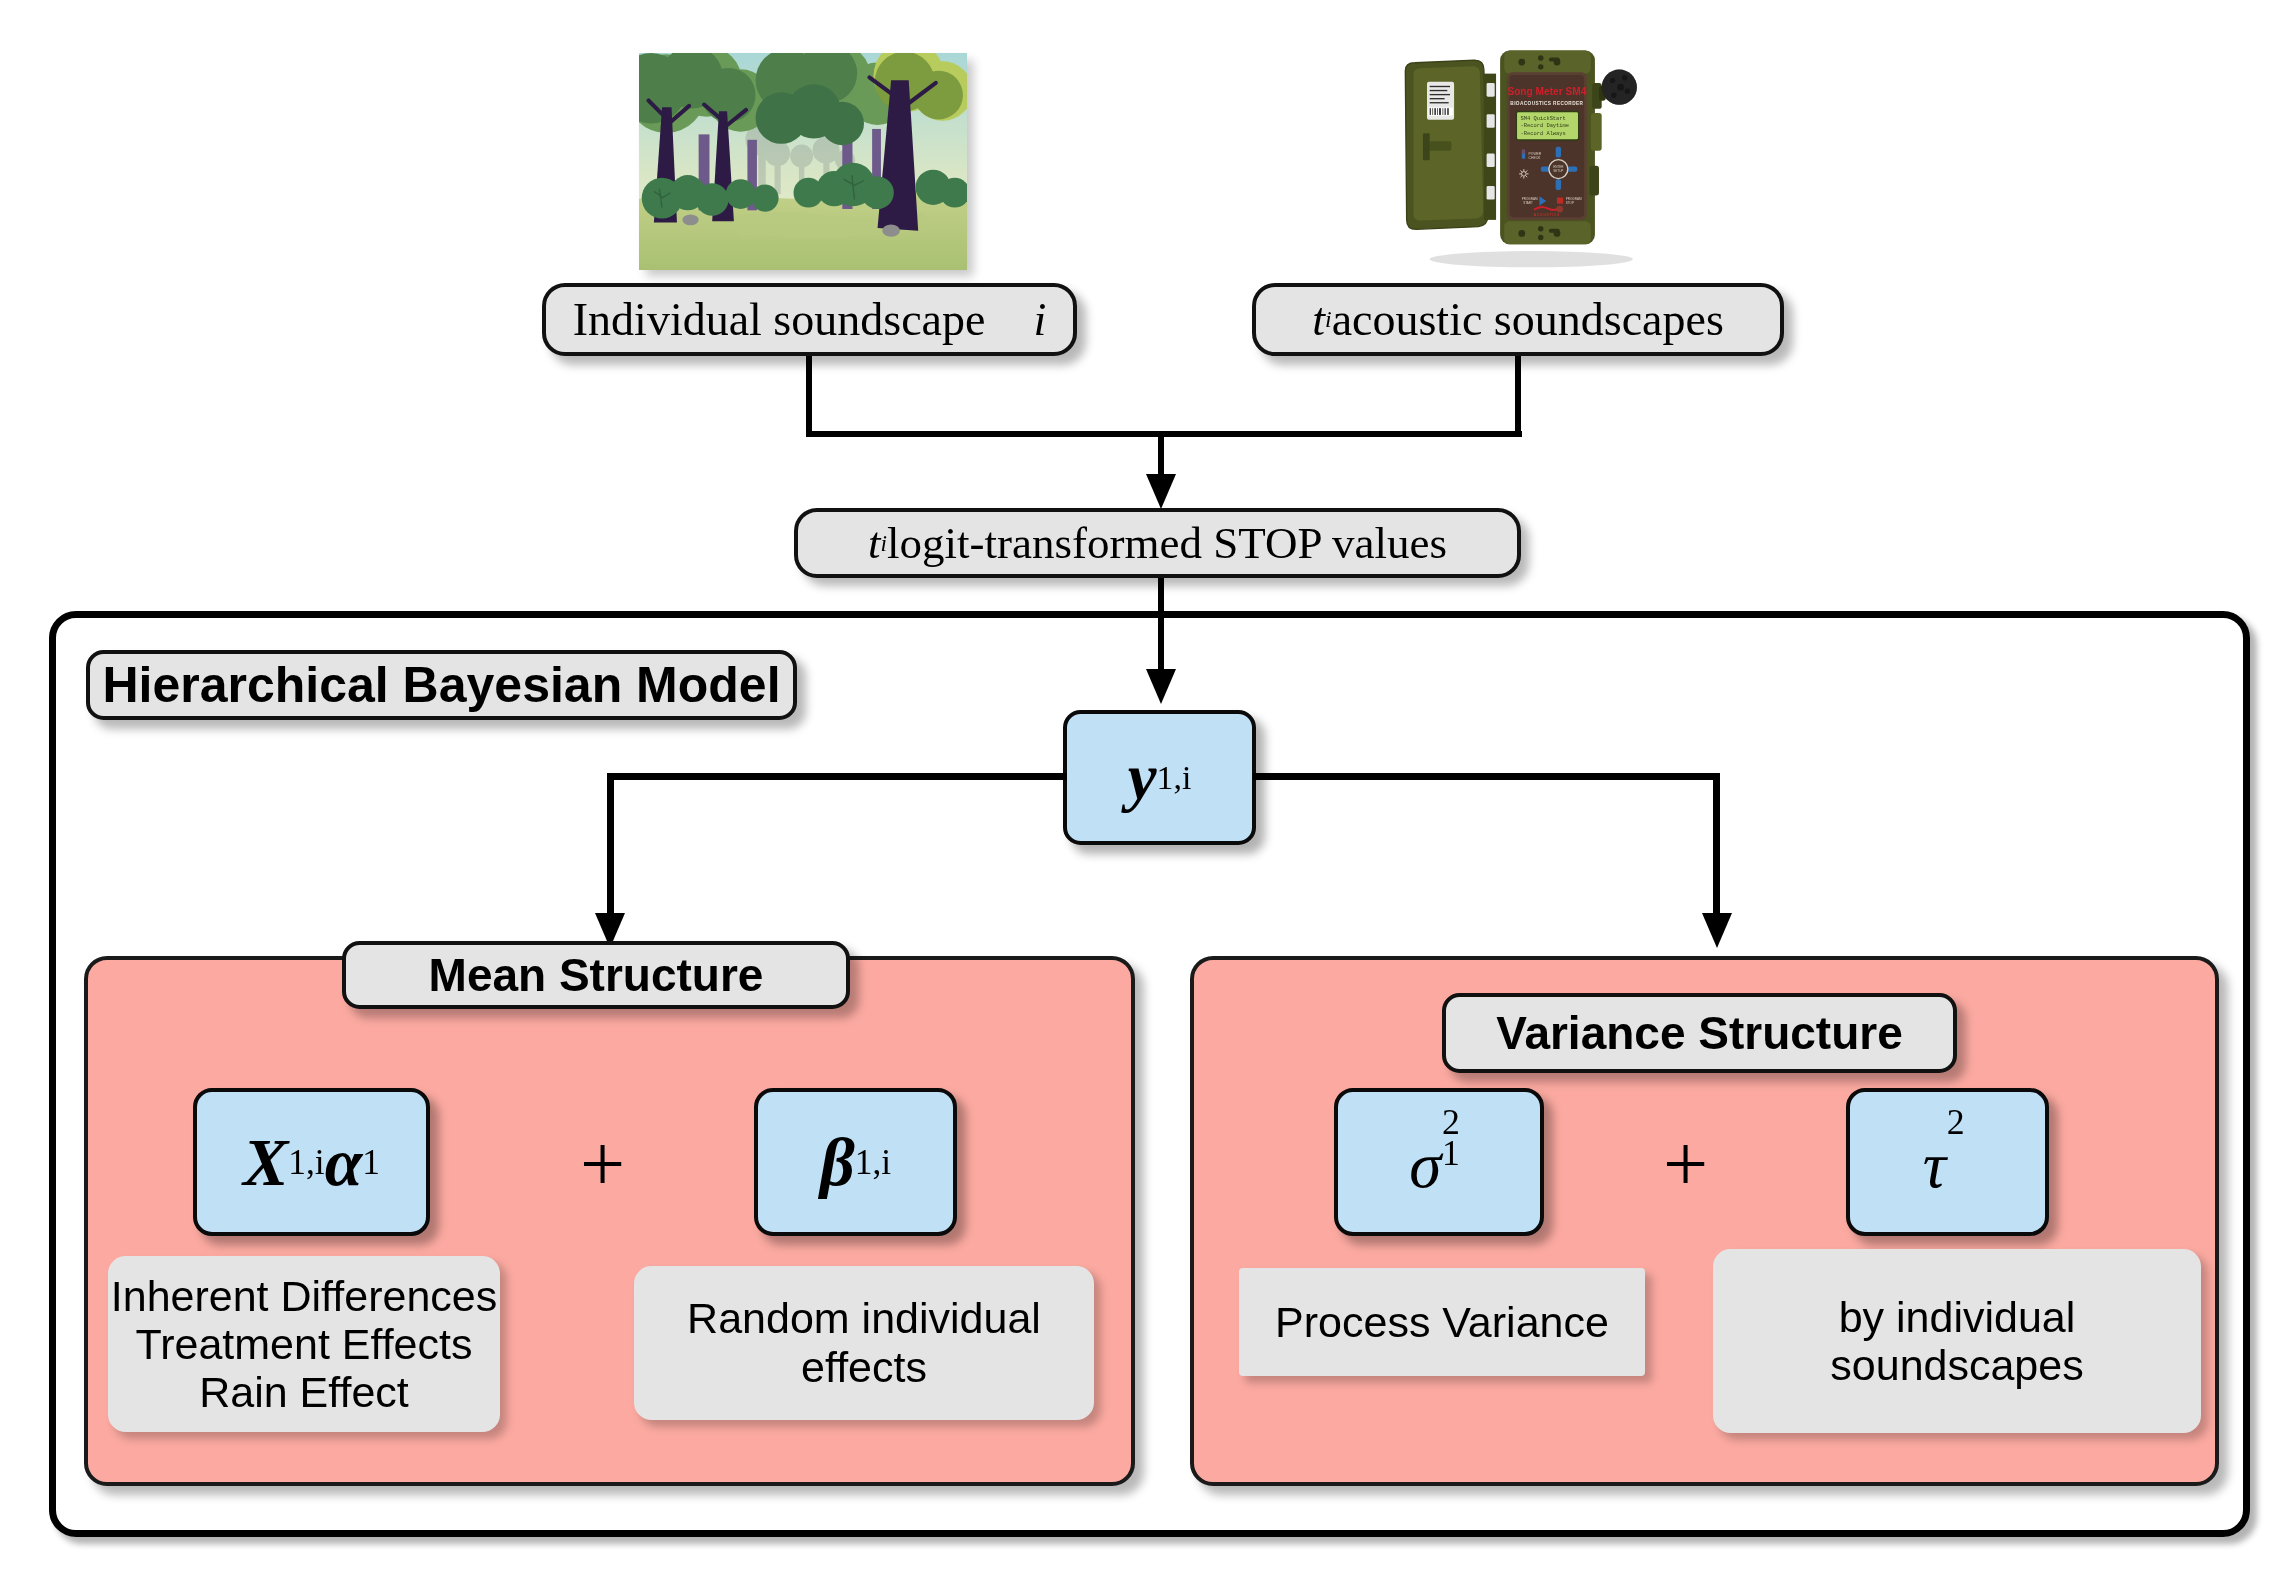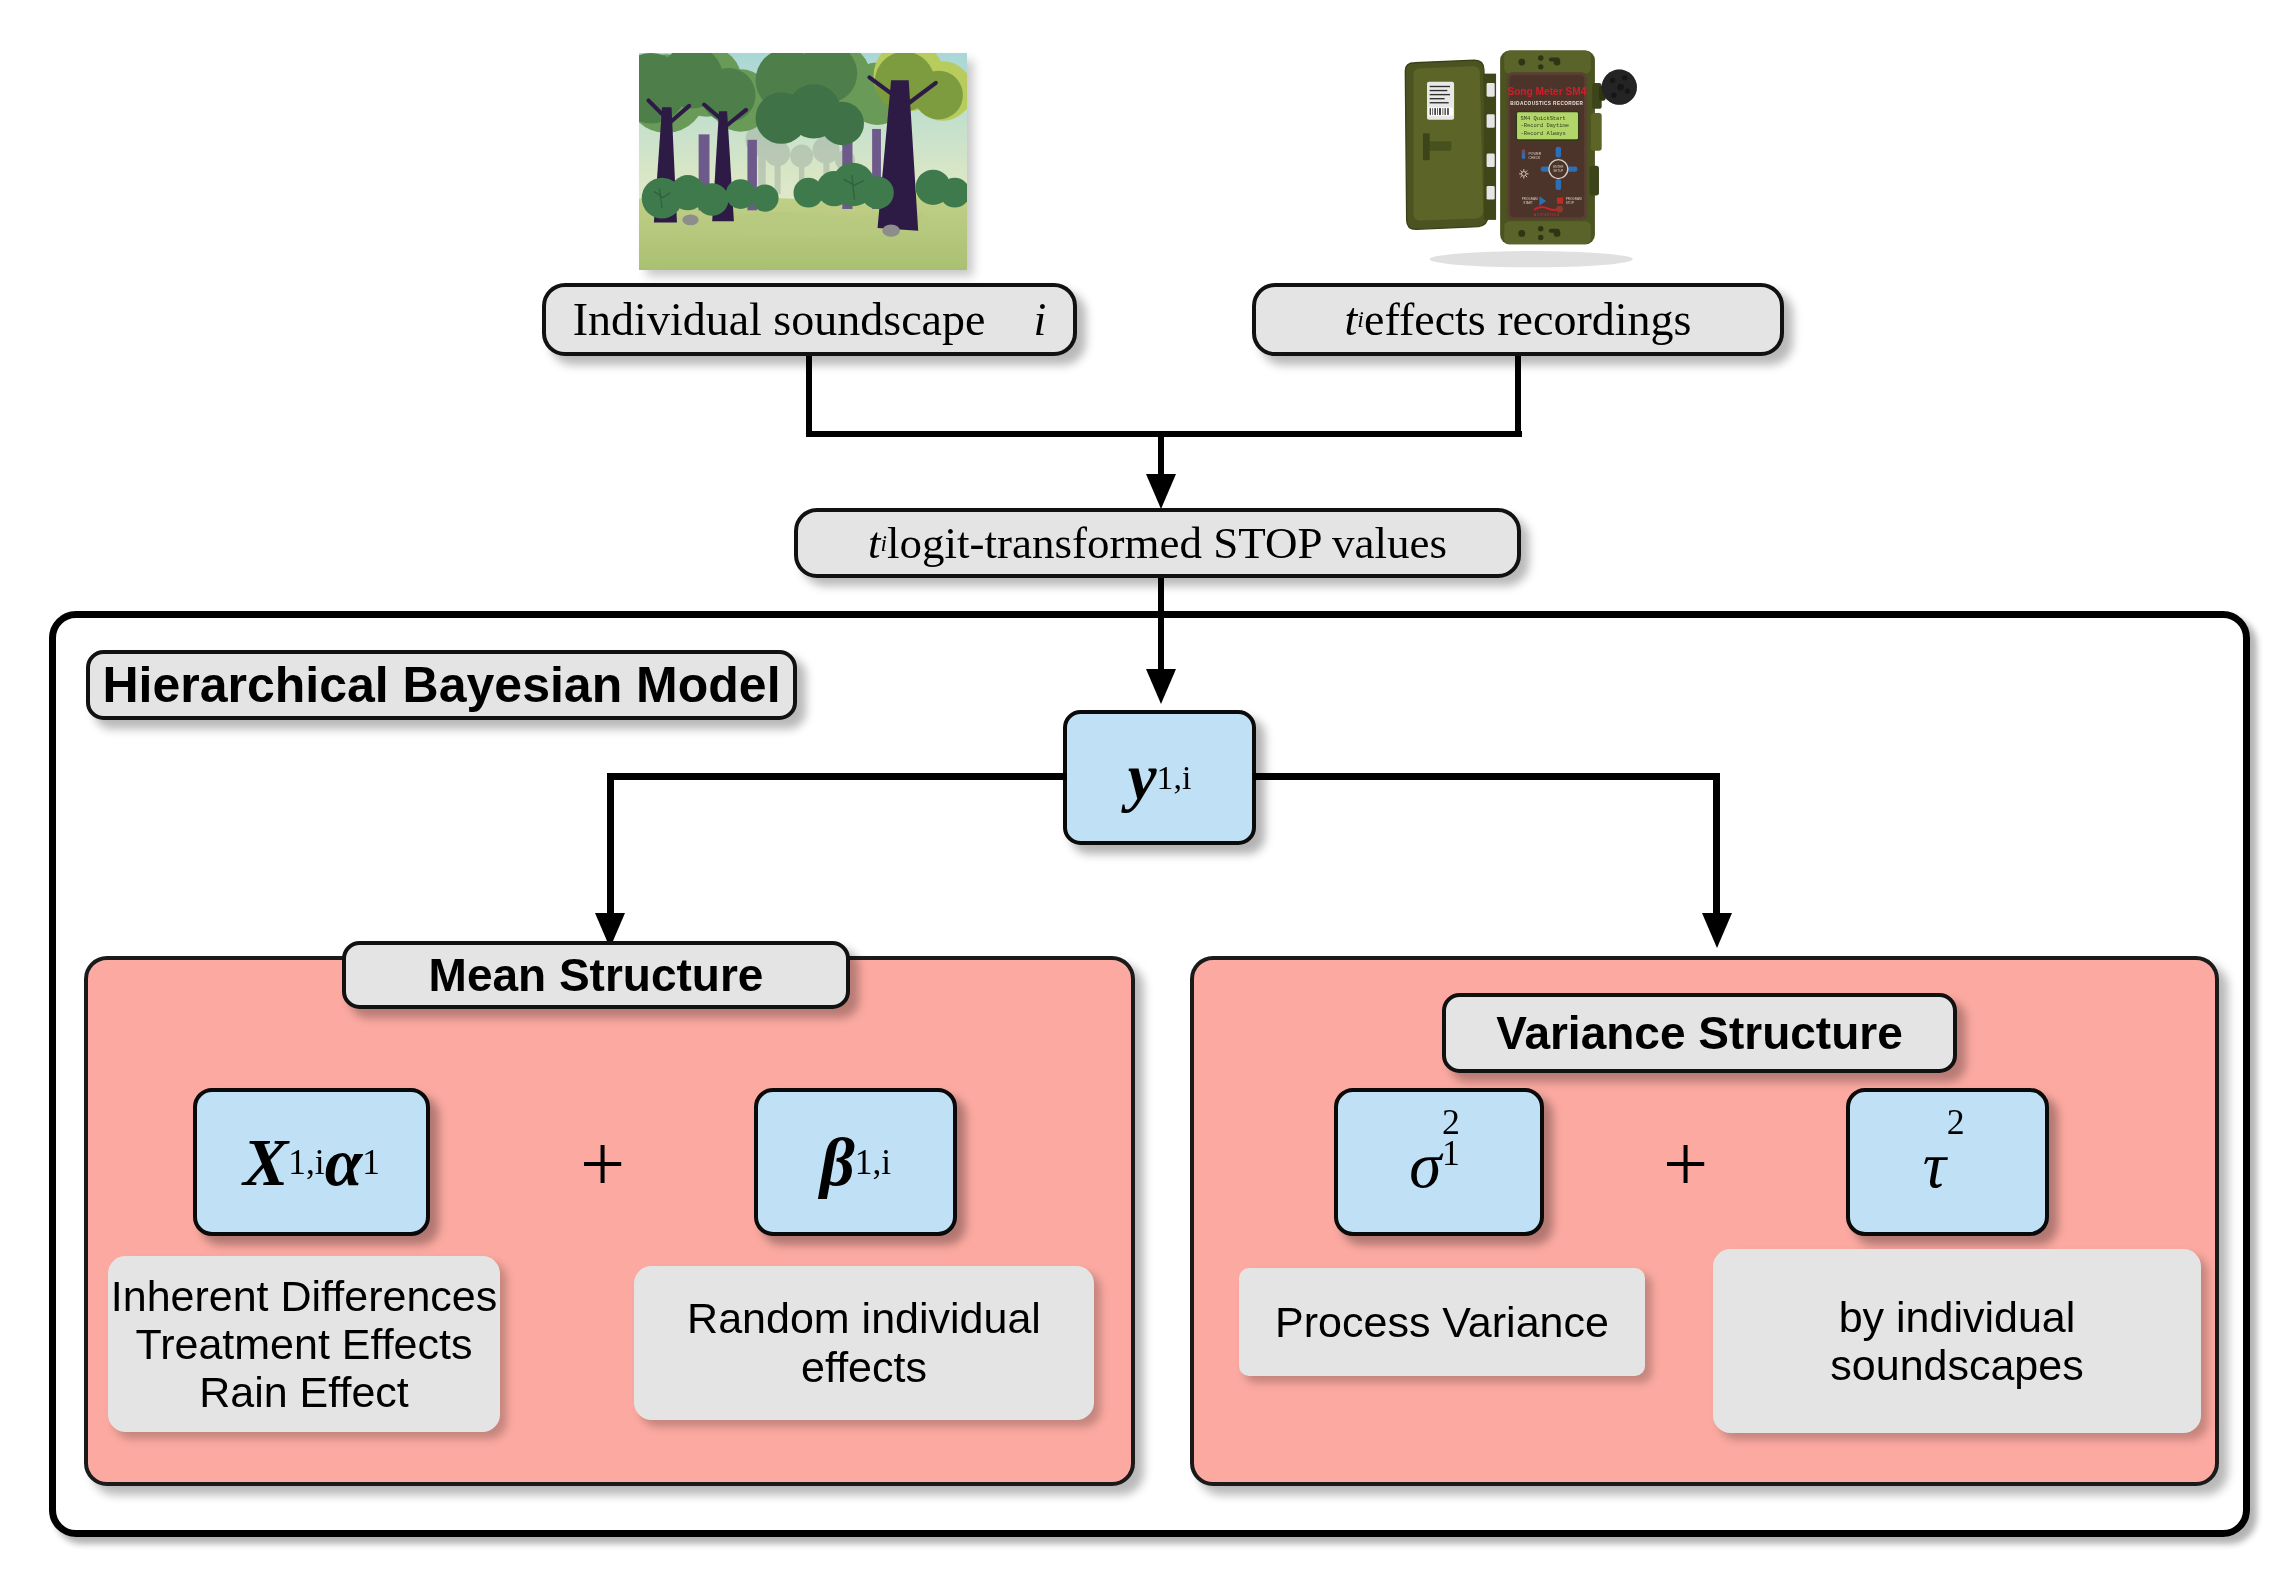--- a/index.html
+++ b/index.html
@@ -342,21 +342,21 @@
   </div>
 
   <div class="abs labelbox serif" style="left:542px; top:283px; width:535px; height:73px; font-size:46px;gap:48px;">
     <span>Individual soundscape </span>
       <span class="italic">i</span>
   </div>
 
   <div class="abs labelbox serif" style="left:1252px; top:283px; width:532px; height:73px; font-size:46px;">
     <span class="italic">t</span>
       <span class="sub">i</span>
-      <span> effects recordings</span>
+      <span> acoustic soundscapes</span>
   </div>
 
   <div class="abs line-v" style="left:806px; top:356px; width:6.1px; height:78px;"></div>
   <div class="abs line-v" style="left:1515px; top:356px; width:6.1px; height:78px;"></div>
   <div class="abs line-h" style="left:806px; top:431px; width:716px; height:6.1px;"></div>
   <div class="abs line-v" style="left:1158px; top:431px; width:6.1px; height:46px;"></div>
   <div class="abs arrow-down" style="left:1146px; top:474px;"></div>
 
   <div class="abs labelbox serif" style="left:794px; top:508px; width:727px; height:70px; font-size:45px;">
     <span class="italic">t</span>
@@ -438,21 +438,21 @@
   </div>
 
   <div class="abs bluebox" style="left:1846px; top:1088px; width:203px; height:148px; font-size:65px; border-radius:19px;">
     <span style="position:relative; display:inline-block;">
       <span class="mathvar" style="font-weight:normal;">τ</span><span style="display:inline-block; position:relative; width:0.40em; height:1em; vertical-align:baseline;">
         <span style="position:absolute; left:0.02em; top:-0.58em; font-size:0.55em; font-style:normal;">2</span>
       </span>
     </span>
   </div>
 
-  <div class="abs labelbox sans-cond" style="left:1239px; top:1268px; width:406px; height:108px; font-size:43px; border-radius:10px; border-width:0; box-shadow:6.8px 6.8px 8.1px rgba(0,0,0,0.22);">
+  <div class="abs labelbox sans-cond" style="left:1239px; top:1268px; width:406px; height:108px; font-size:43px; border-radius:4px; border-width:0; box-shadow:6.8px 6.8px 8.1px rgba(0,0,0,0.22);">
     <span></span>
     <span>Process Variance</span>
   </div>
 
   <div class="abs labelbox sans-cond" style="left:1713px; top:1249px; width:488px; height:184px; font-size:43px; border-radius:17.6px; border-width:0; flex-direction:column; line-height:1.12; box-shadow:6.8px 6.8px 8.1px rgba(0,0,0,0.22);">
     <span>by individual</span>
     <span>soundscapes</span>
   </div>
 
 </div>

